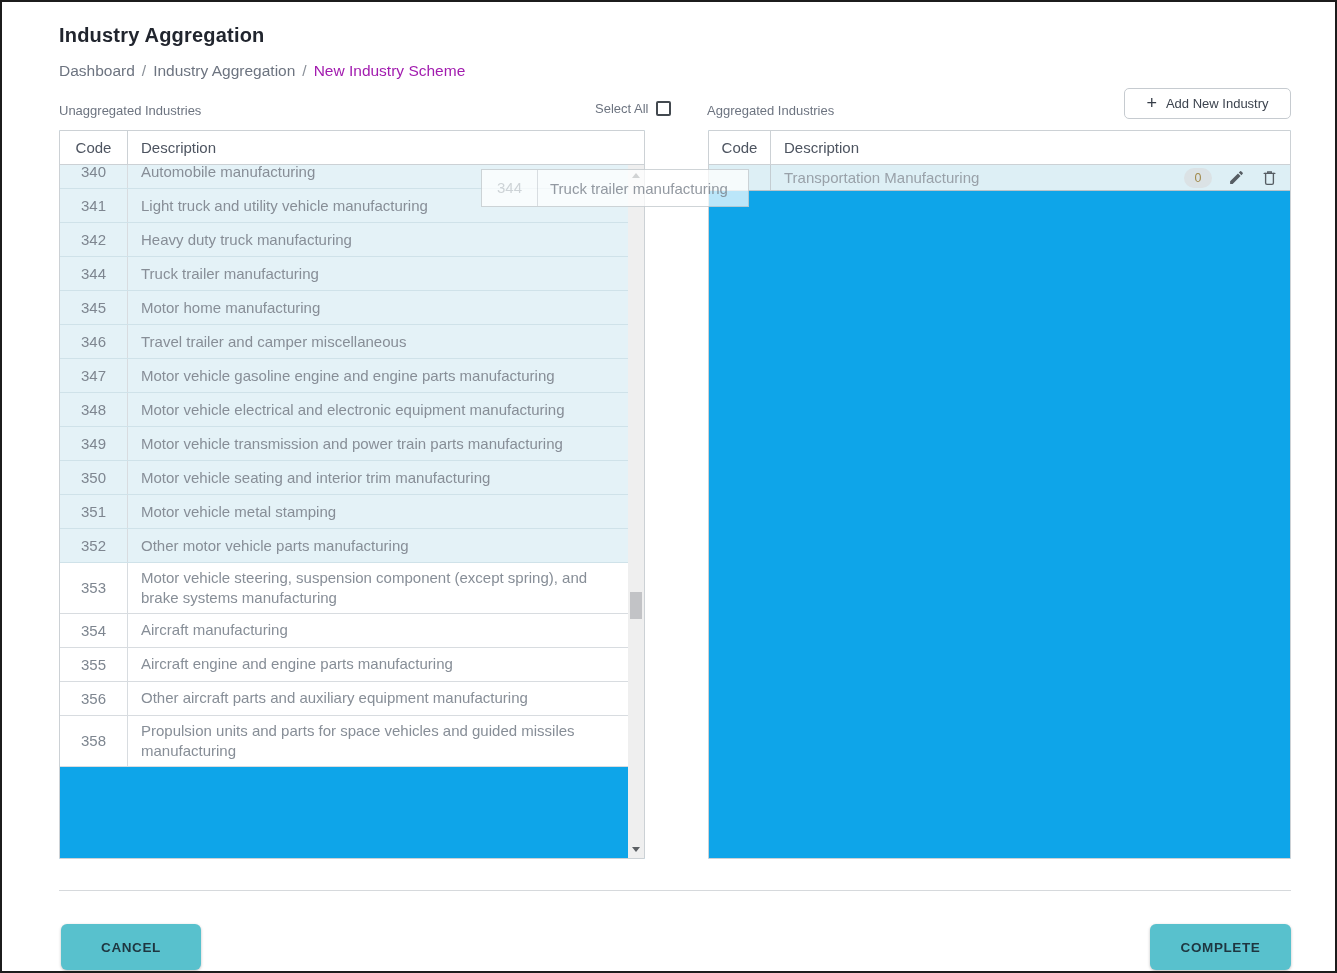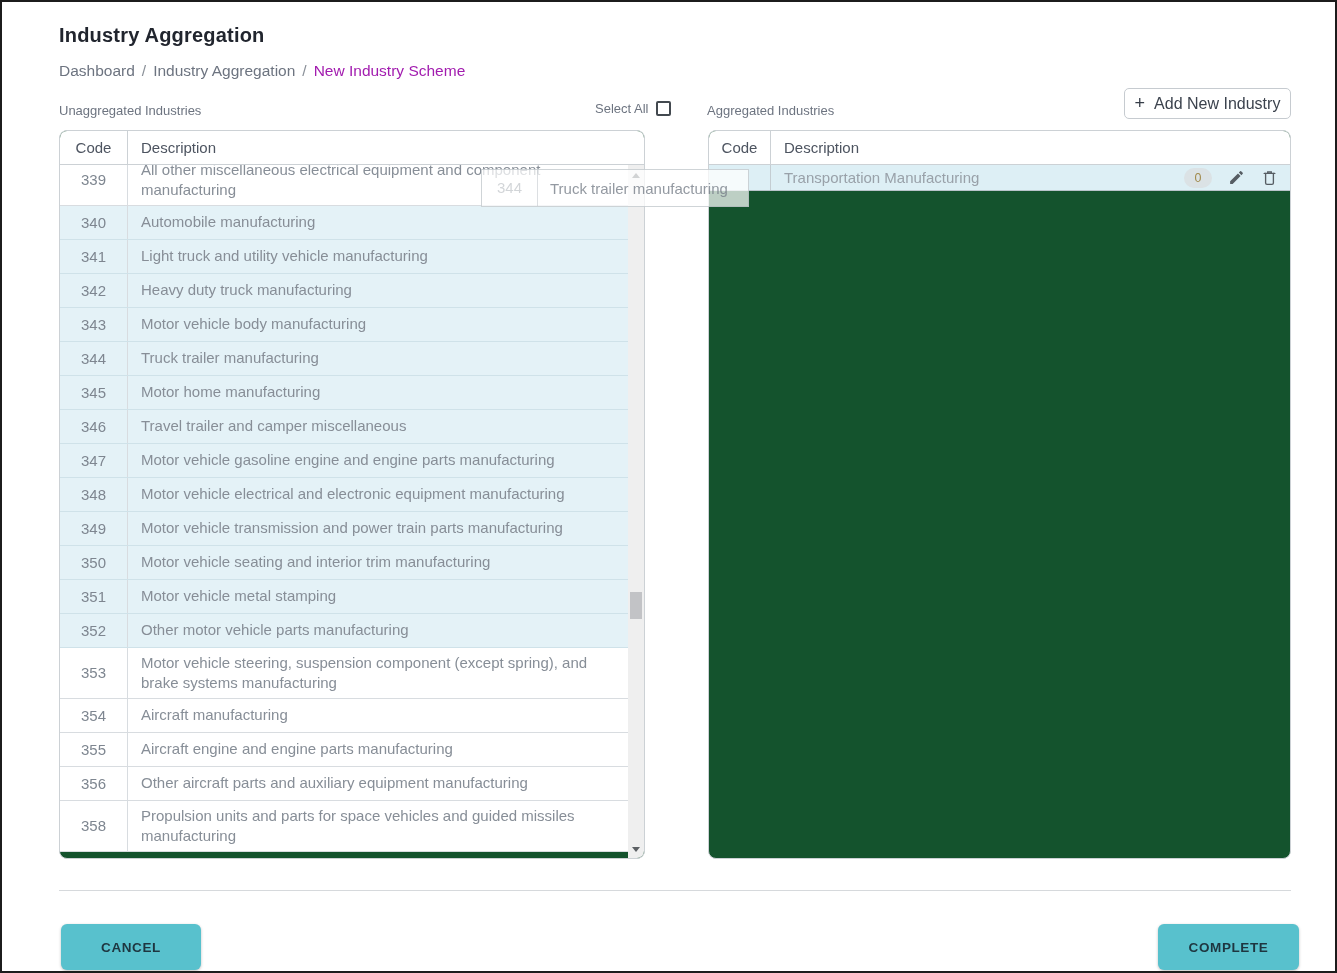--- a/index.html
+++ b/index.html
@@ -16,23 +16,23 @@
   .panel-label { position: absolute; font-size: 13px; color: #6d7480; }
   .label-left  { left: 57px;  top: 101px; }
   .label-right { left: 705px; top: 101px; }
 
   .select-all { position: absolute; top: 99px; left: 560px; width: 84px; display: flex; align-items: center; gap: 8px; margin-left: 33px; }
   .select-all .sa-label { font-size: 13px; color: #6d7480; white-space: nowrap; }
   .checkbox { width: 15px; height: 15px; border: 2px solid #43494f; border-radius: 2px; background: #fff; flex: none; }
 
   .add-btn { position: absolute; left: 1122px; top: 86px; width: 167px; height: 31px; background: #fff; border: 1px solid #c6cbd0; border-radius: 5px; display: flex; align-items: center; justify-content: center; gap: 9px; cursor: pointer; }
   .add-btn .plus { font-size: 18px; line-height: 1; color: #363d48; font-weight: 400; margin-top: -1px; }
-  .add-btn .add-label { font-size: 16px; color: #3c434e; }
-
-  .tbl { position: absolute; top: 128px; border: 1px solid #ccd1d5; border-radius: 8px; background: #14532d; overflow: hidden; }
+  .add-btn .add-label { font-size: 13px; color: #3c434e; }
+
+  .tbl { position: absolute; top: 128px; border: 1px solid #ccd1d5; border-radius: 1px; background: #0ea5e9; overflow: hidden; }
   .tbl-left  { left: 57px;  width: 586px; height: 729px; }
   .tbl-right { left: 706px; width: 583px; height: 729px; }
 
   .t-head { display: flex; height: 34px; border-bottom: 1px solid #ccd1d5; align-items: center; background: #fff; position: relative; z-index: 2; }
   .t-head .h-code { width: 68px; flex: none; text-align: center; font-size: 15px; color: #4d5460; border-right: 1px solid #ccd1d5; line-height: 33px; height: 100%; }
   .t-head .h-desc { flex: 1; font-size: 15px; color: #4d5460; padding-left: 13px; }
 
   .t-body { position: relative; height: 694px; overflow: hidden; }
   .rows { margin-top: -10px; margin-right: 16px; }
   .row { display: flex; border-bottom: 1px solid #d8dce0; background: #fff; min-height: 34px; }
@@ -60,21 +60,21 @@
 
   
   .ghost { position: absolute; left: 479px; top: 167px; width: 268px; height: 38px; background: rgba(255,255,255,0.72); border: 1px solid rgba(168,176,182,0.55); display: flex; align-items: center; z-index: 10; pointer-events: none; }
   .ghost .g-code { width: 56px; flex: none; text-align: center; font-size: 15px; color: rgba(126,134,144,0.35); border-right: 1px solid rgba(168,176,182,0.4); line-height: 36px; }
   .ghost .g-desc { flex: 1; padding-left: 12px; font-size: 15px; color: rgba(120,128,138,0.8); white-space: nowrap; }
 
   .divider { position: absolute; left: 57px; top: 888px; width: 1232px; height: 1px; background: #d6d9dc; }
 
   .action-btn { position: absolute; top: 922px; height: 46px; background: #58c1cd; border: none; border-radius: 6px; font-family: "Liberation Sans", sans-serif; font-size: 13.5px; font-weight: 700; color: #1e3640; letter-spacing: .6px; cursor: pointer; box-shadow: 0 1px 3px rgba(0,0,0,0.25); }
   .cancel-btn   { left: 59px;   width: 140px; }
-  .complete-btn { left: 1148px; width: 141px; margin-left: 8px; }
+  .complete-btn { left: 1148px; width: 141px; }
 </style>
 </head>
 <body>
 
 <div class="page-title">Industry Aggregation</div>
 
 <div class="breadcrumb">
   <span class="crumb">Dashboard</span><span class="sep">/</span><span class="crumb">Industry Aggregation</span><span class="sep">/</span><span class="crumb current">New Industry Scheme</span>
 </div>
 
@@ -92,39 +92,31 @@
   <span class="add-label">Add New Industry</span>
 </div>
 
 <div class="tbl tbl-left">
   <div class="t-head">
     <div class="h-code">Code</div>
     <div class="h-desc">Description</div>
   </div>
   <div class="t-body">
     <div class="rows">
-        <div class="row">
-          <div class="code">339</div>
-          <div class="desc">All other miscellaneous electrical equipment and component manufacturing</div>
-        </div>
         <div class="row sel">
           <div class="code">340</div>
           <div class="desc">Automobile manufacturing</div>
         </div>
         <div class="row sel">
           <div class="code">341</div>
           <div class="desc">Light truck and utility vehicle manufacturing</div>
         </div>
         <div class="row sel">
           <div class="code">342</div>
           <div class="desc">Heavy duty truck manufacturing</div>
-        </div>
-        <div class="row sel">
-          <div class="code">343</div>
-          <div class="desc">Motor vehicle body manufacturing</div>
         </div>
         <div class="row sel">
           <div class="code">344</div>
           <div class="desc">Truck trailer manufacturing</div>
         </div>
         <div class="row sel">
           <div class="code">345</div>
           <div class="desc">Motor home manufacturing</div>
         </div>
         <div class="row sel">

